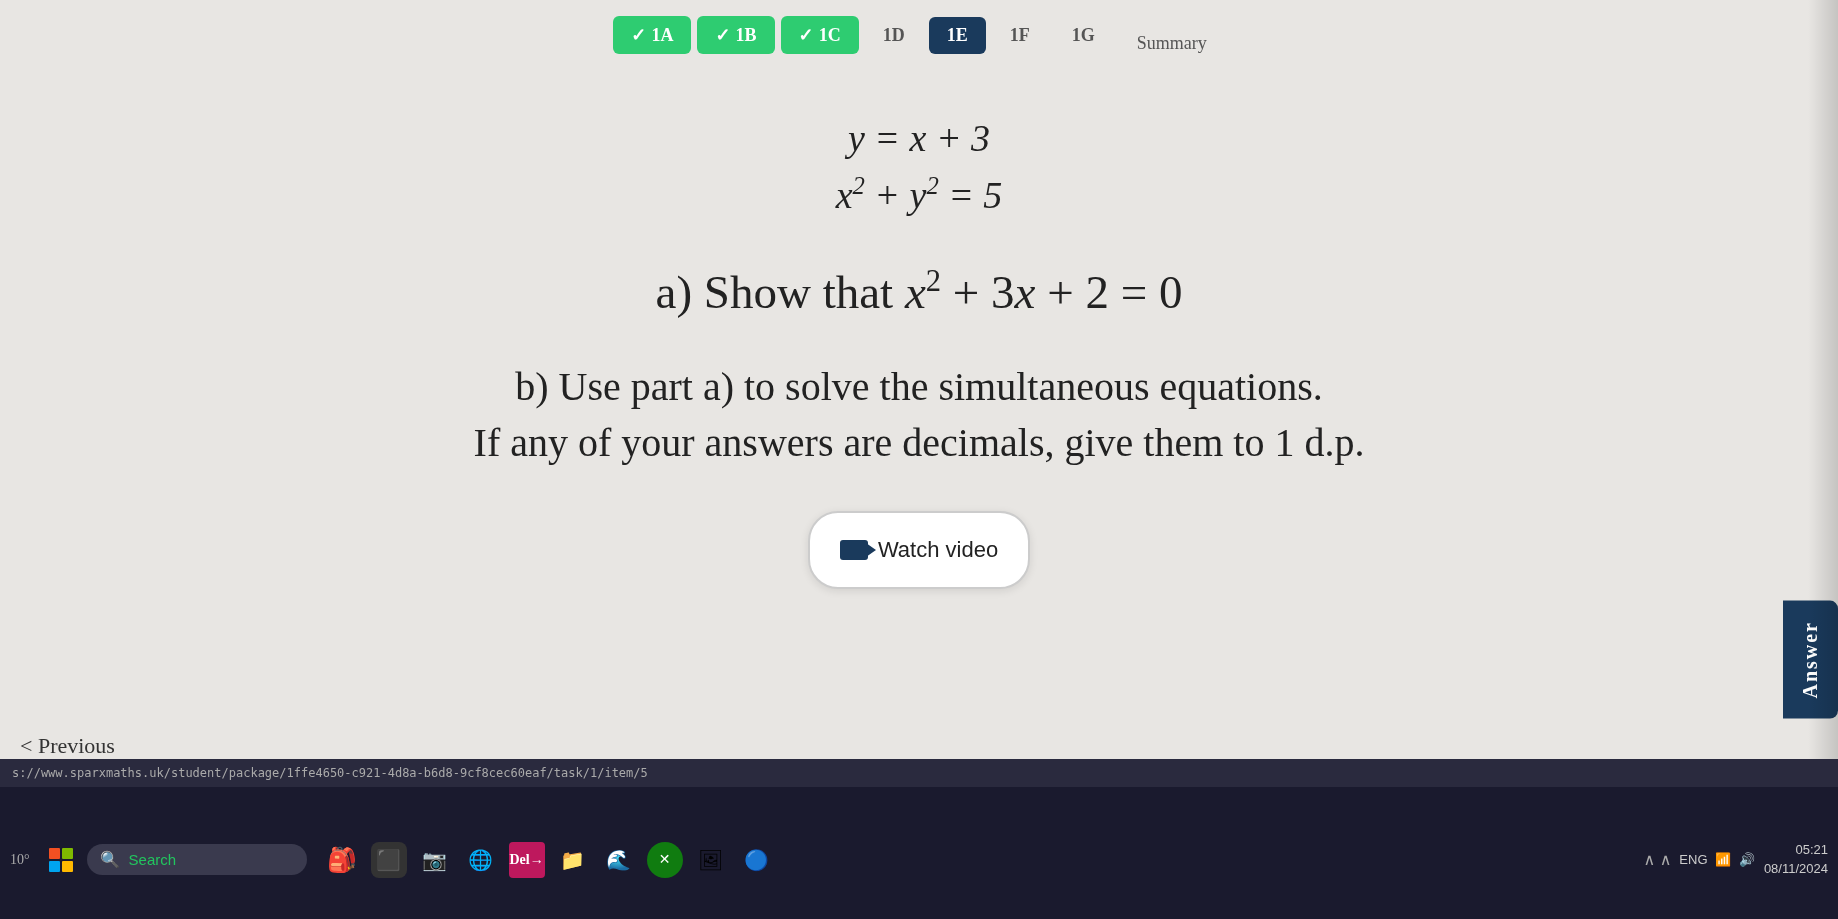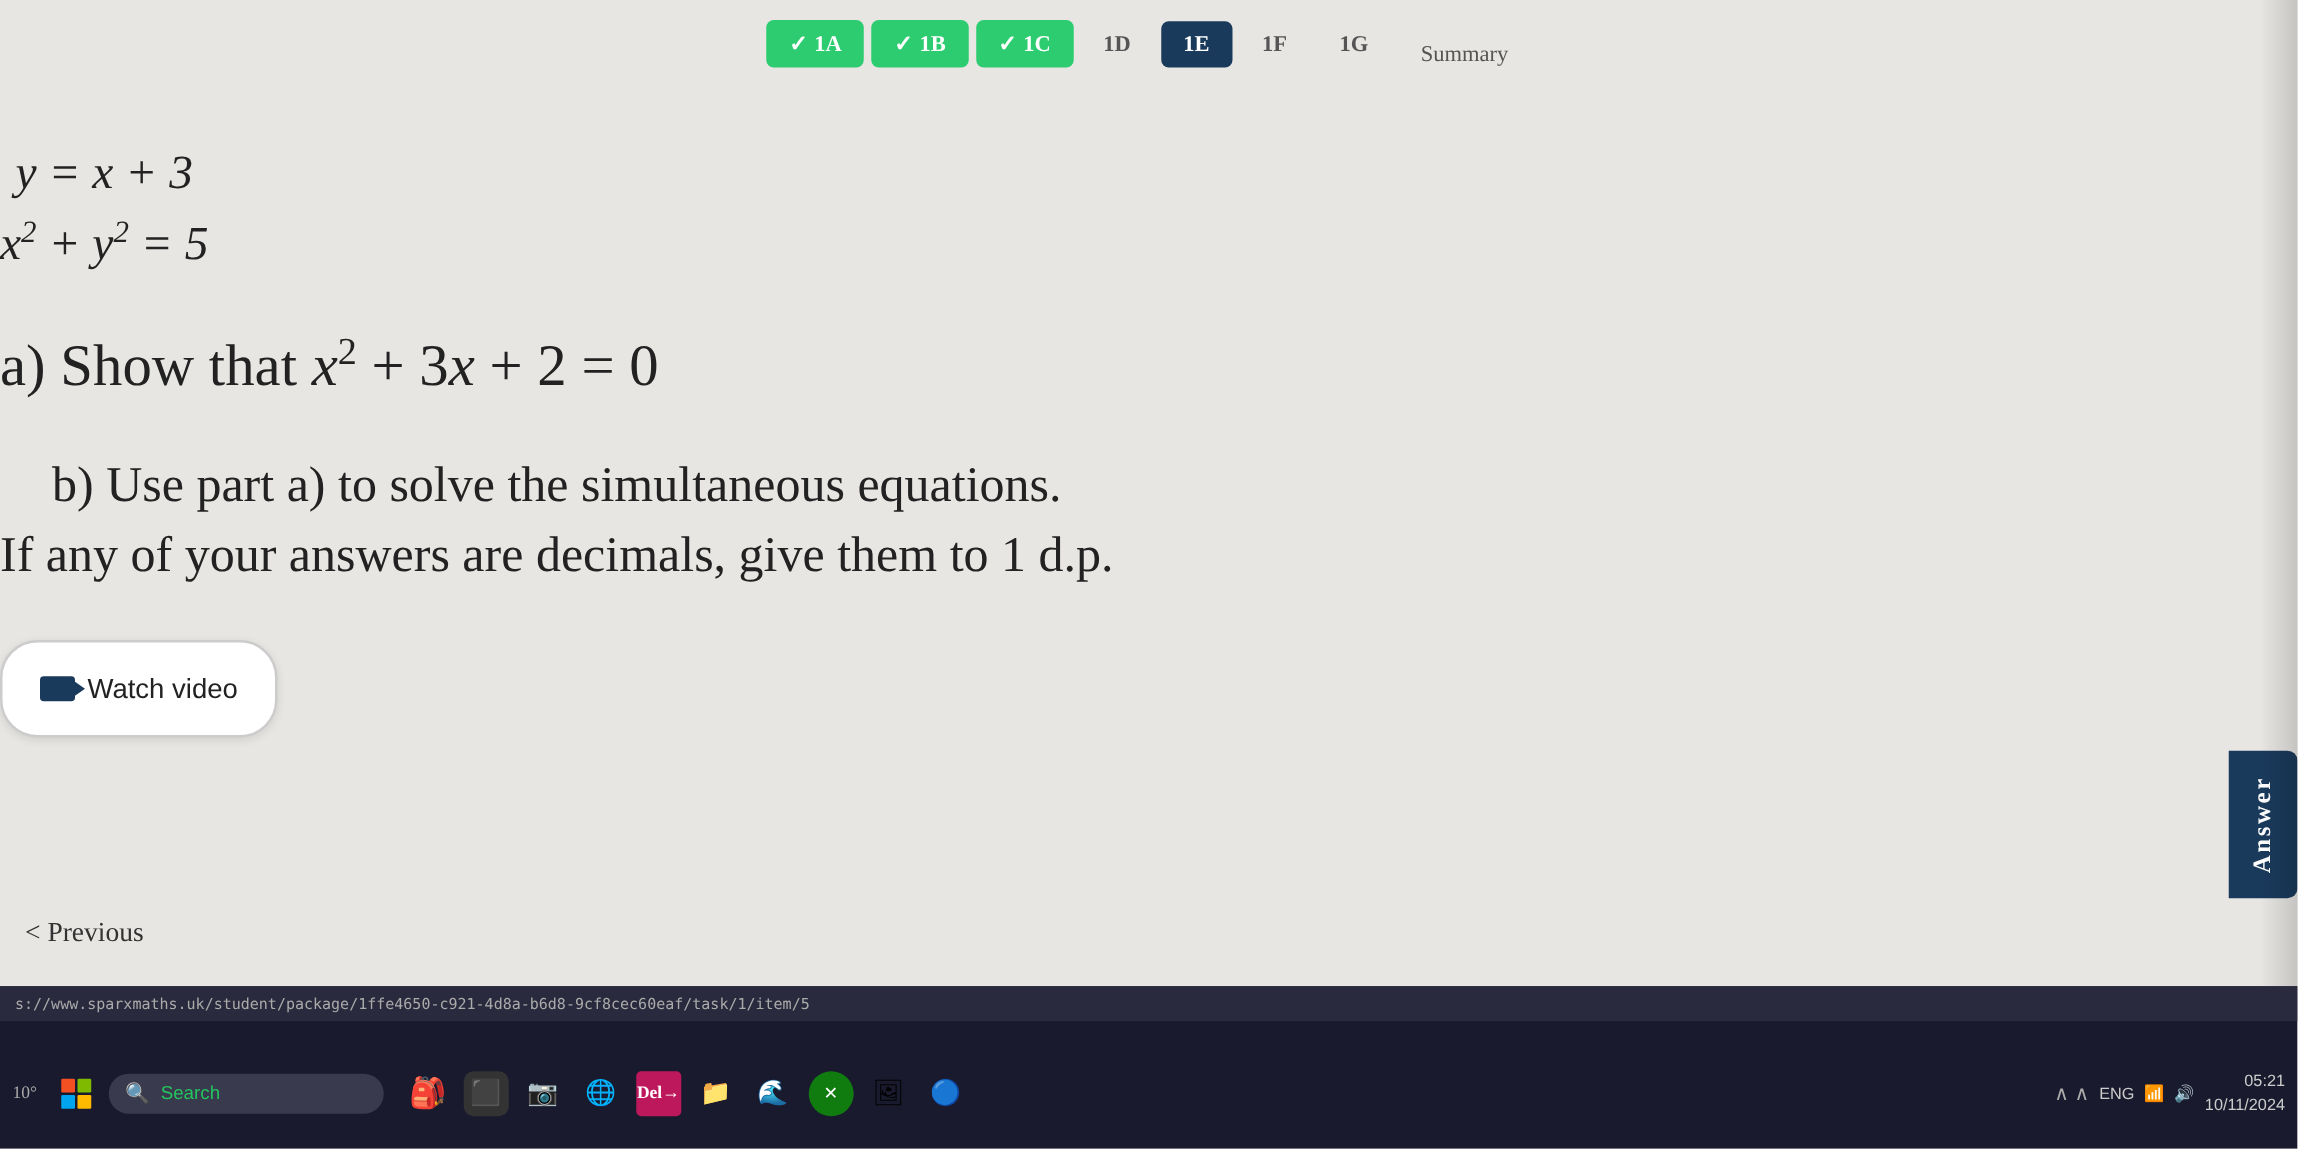--- a/index.html
+++ b/index.html
@@ -63,21 +63,21 @@
 
     
     .main-content {
       position: absolute;
       top: 70px;
       left: 0;
       right: 0;
       bottom: 130px;
       display: flex;
       flex-direction: column;
-      align-items: flex-start;
+      align-items: center;
       justify-content: flex-start;
       padding-top: 40px;
     }
 
     
     .equations-block {
       text-align: center;
       margin-bottom: 40px;
     }
 
@@ -170,21 +170,21 @@
       cursor: pointer;
       font-weight: 500;
     }
 
     
     .taskbar {
       position: absolute;
       bottom: 0;
       left: 0;
       right: 0;
-      height: 130px;
+      height: 160px;
       background: #1a1a2e;
       display: flex;
       flex-direction: column;
     }
 
     .url-bar {
       height: 28px;
       background: #2a2a3e;
       display: flex;
       align-items: center;
@@ -405,18 +405,18 @@
       <div class="taskbar-icon">🔵</div>
     </div>
 
     <div class="taskbar-right">
       <span style="font-size:16px; color:#aaa;">∧ ∧</span>
       <span>ENG</span>
       <span>📶</span>
       <span>🔊</span>
       <div class="time-display">
         <div>05:21</div>
-        <div>10/11/2024</div>
+        <div>08/11/2024</div>
       </div>
     </div>
 
   </div>
 </div>
 
 </body></html>

